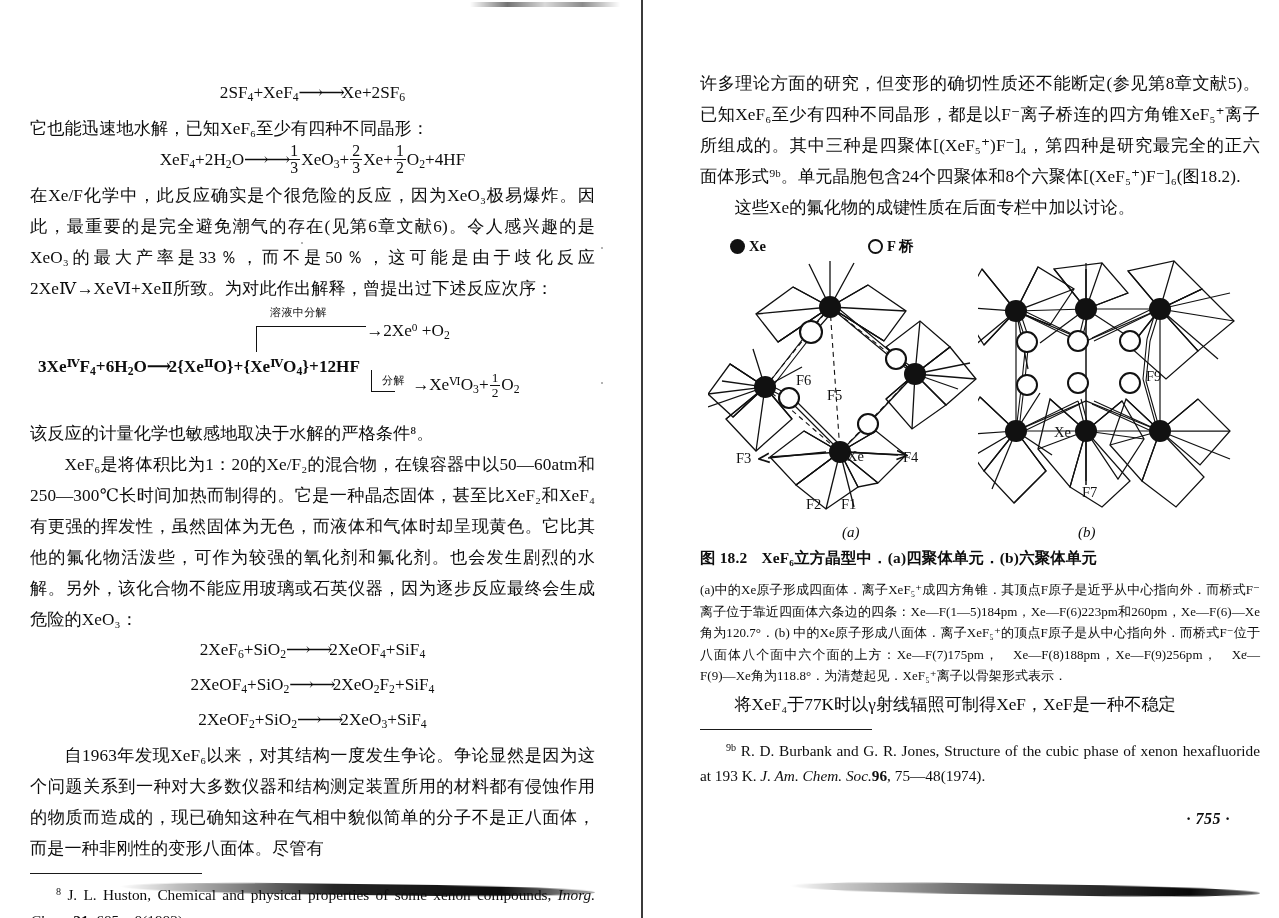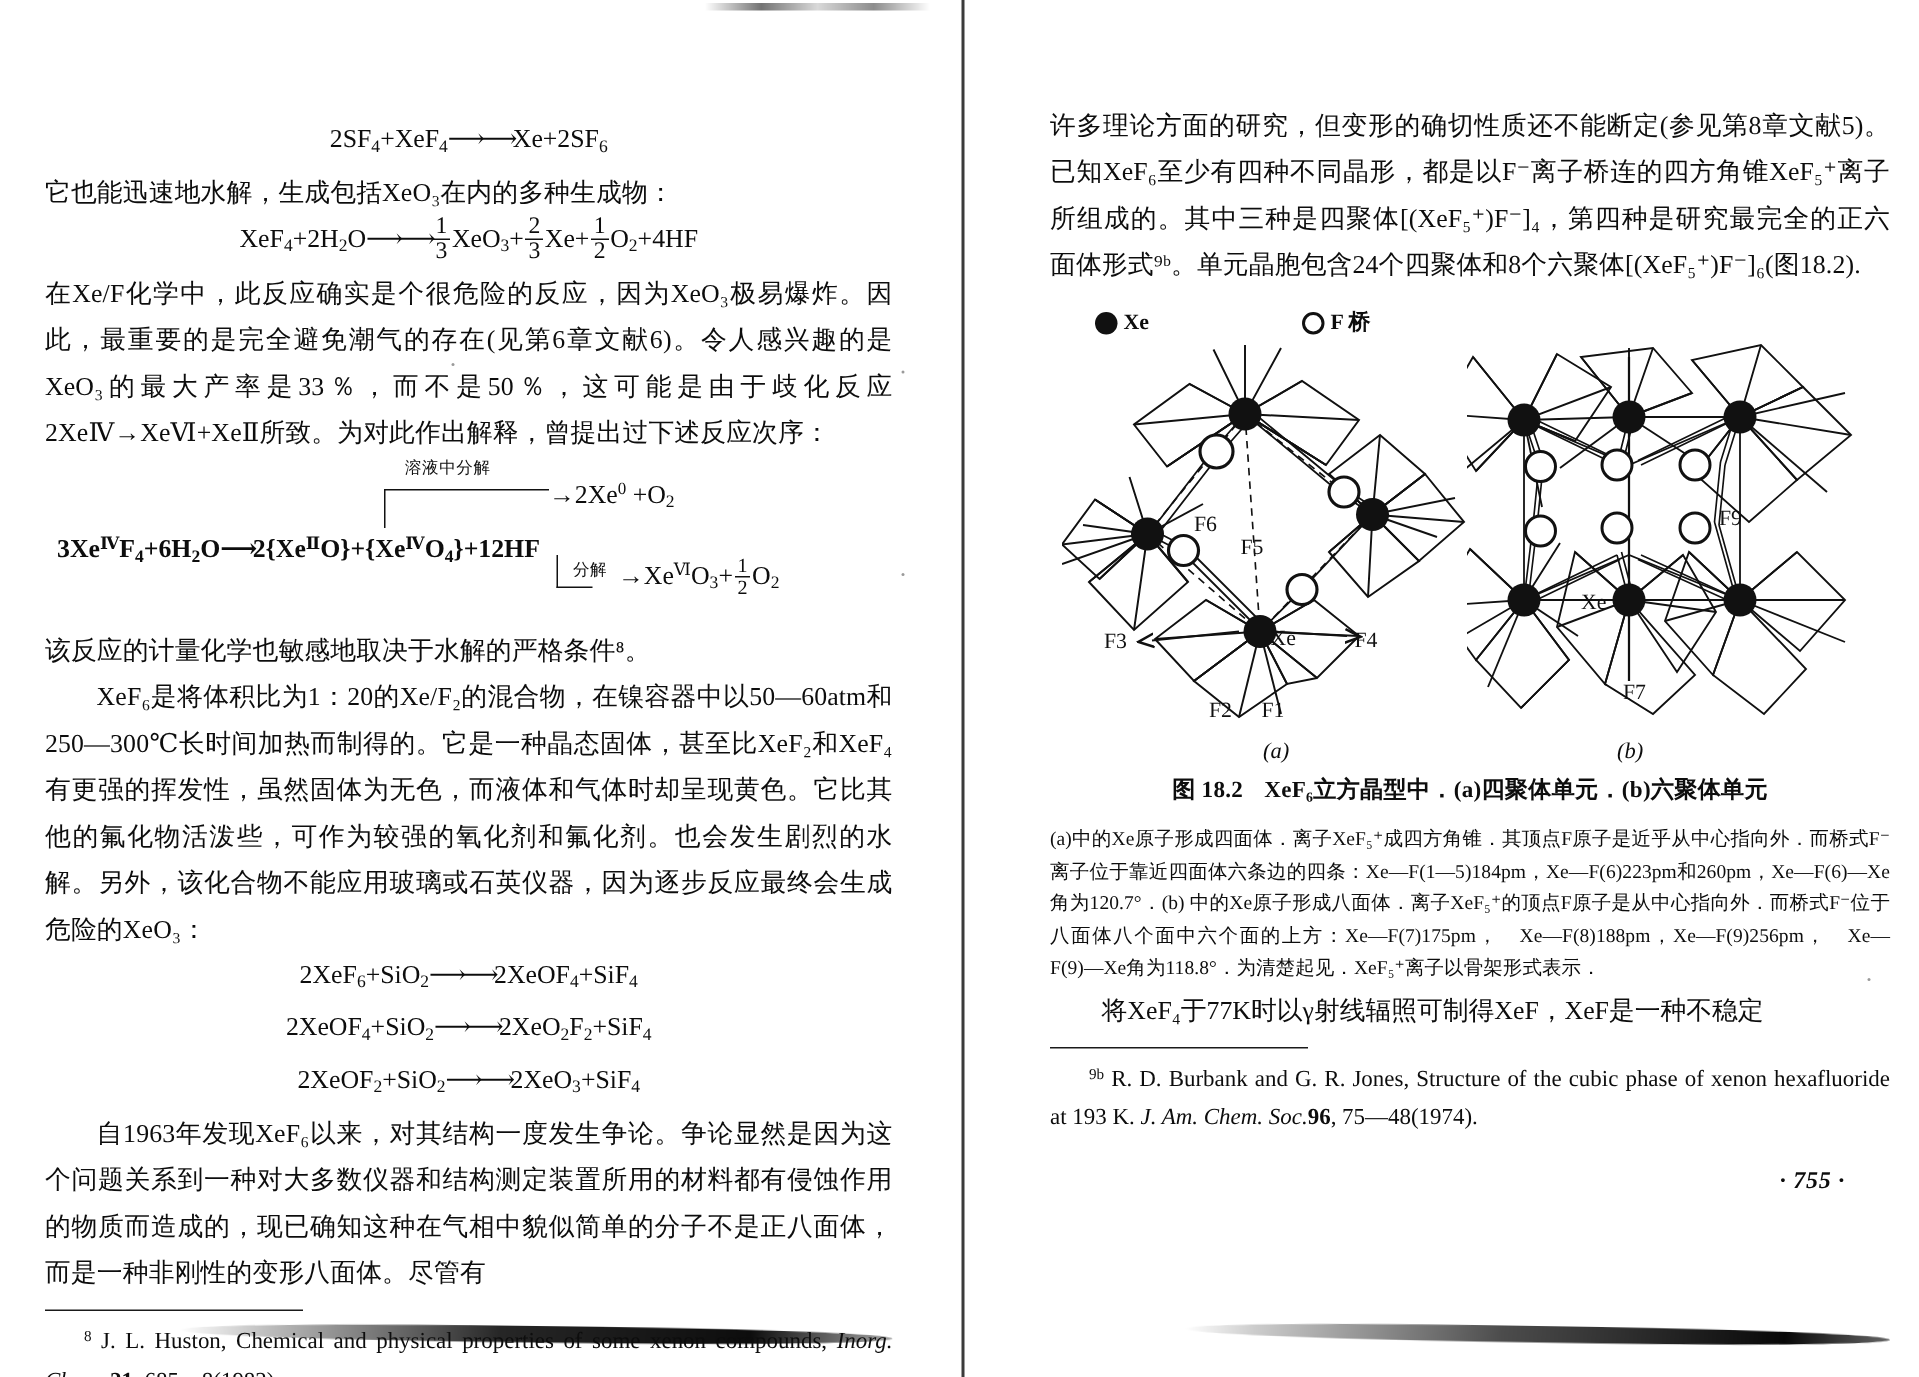--- a/index.html
+++ b/index.html
@@ -164,21 +164,21 @@
   }
 
   .fig-svg-wrap { position: relative; width: 560px; height: 275px; }
   .sub-label {
     position: absolute; font-size: 15px; font-style: italic;
   }
   .sub-a { left: 142px; top: 258px; }
   .sub-b { left: 378px; top: 258px; }
 
   .fig-caption {
-    text-align: center;
+    text-align: left;
     font-size: 15.4px;
     font-weight: bold;
     margin: 8px 0 6px 0;
     letter-spacing: .2px;
   }
   .fig-caption .cap-gap { display:inline-block; width: 14px; }
   .fig-desc {
     font-size: 13px;
     line-height: 21.5px;
     text-align: justify;
@@ -206,21 +206,21 @@
   <div class="speck" style="left:601px;top:247px;"></div>
   <div class="speck" style="left:601px;top:382px;"></div>
   <div class="speck" style="left:1245px;top:652px;"></div>
 
   <div class="col col-left" style="top:78px;">
 
     <div class="eq">
       2SF<sub>4</sub>+XeF<sub>4</sub><span class="arrow-long">⟶⟶</span>Xe+2SF<sub>6</sub>
     </div>
 
-    <p class="body">它也能迅速地水解，生成包括XeO₃在内的多种生成物：</p>
+    <p class="body">它也能迅速地水解，已知XeF₆至少有四种不同晶形：</p>
 
     <div class="eq">
       XeF<sub>4</sub>+2H<sub>2</sub>O<span class="arrow-long">⟶⟶</span><span class="frac"><span class="num">1</span><span class="den">3</span></span>XeO<sub>3</sub>+<span class="frac"><span class="num">2</span><span class="den">3</span></span>Xe+<span class="frac"><span class="num">1</span><span class="den">2</span></span>O<sub>2</sub>+4HF
     </div>
 
     <p class="body">在Xe/F化学中，此反应确实是个很危险的反应，因为XeO₃极易爆炸。因此，最重要的是完全避免潮气的存在(见第6章文献6)。令人感兴趣的是XeO₃的最大产率是33％，而不是50％，这可能是由于歧化反应2XeⅣ→XeⅥ+XeⅡ所致。为对此作出解释，曾提出过下述反应次序：</p>
 
     <div class="scheme">
       <div class="br-up"></div>
       <div class="br-down"></div>
@@ -260,20 +260,21 @@
       <span>J. L. Huston, Chemical and physical properties of some xenon compounds, </span><i>Inorg. Chem.</i>
       <b>21</b><span>, 685—8(1982).</span>
     </p>
 
   </div>
 
   <div class="col col-right" style="top:68px;">
 
     <p class="body">许多理论方面的研究，但变形的确切性质还不能断定(参见第8章文献5)。已知XeF₆至少有四种不同晶形，都是以F⁻离子桥连的四方角锥XeF₅⁺离子所组成的。其中三种是四聚体[(XeF₅⁺)F⁻]₄，第四种是研究最完全的正六面体形式⁹ᵇ。单元晶胞包含24个四聚体和8个六聚体[(XeF₅⁺)F⁻]₆(图18.2).</p>
 
+    <p class="body indent">这些Xe的氟化物的成键性质在后面专栏中加以讨论。</p>
 
     <div class="figure">
 
       <div class="fig-key">
         <div class="k-item k-xe">
           <span class="dot-filled"></span>
           <span>Xe</span>
         </div>
         <div class="k-item k-f">
           <span class="dot-open"></span>

